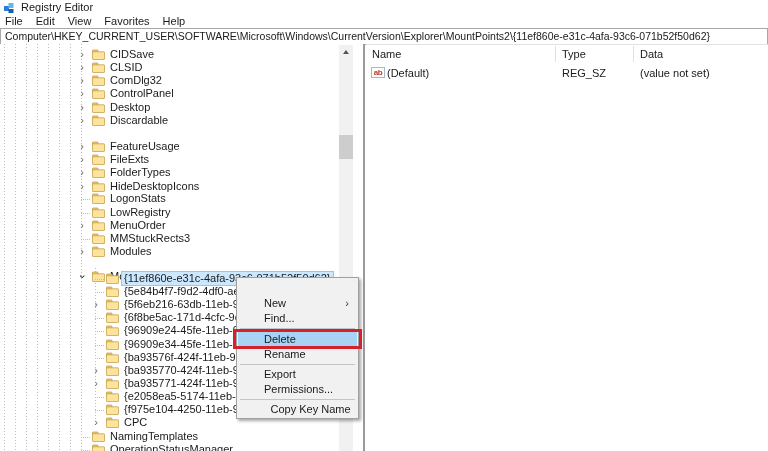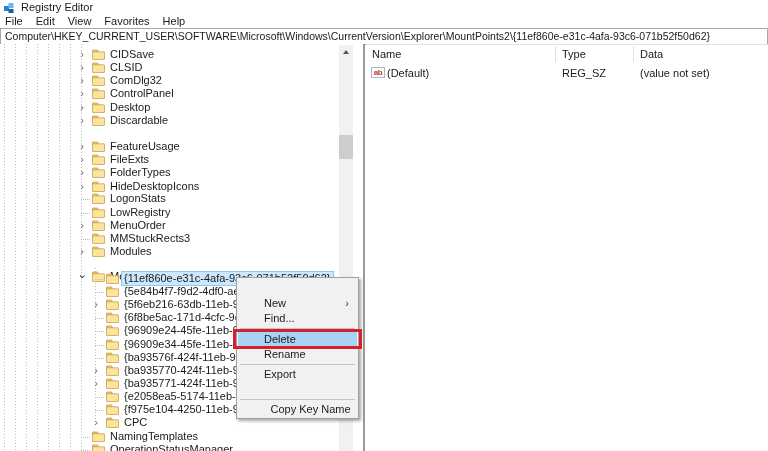--- a/index.html
+++ b/index.html
@@ -359,15 +359,16 @@
 
 <div class="ctxmenu">
     <div class="mi" style="top: 18.2px;">New<span class="subarrow">›</span></div>
     <div class="mi" style="top: 33.4px;">Find...</div>
     <div class="msep" style="top: 50.1px;"></div>
     <div class="mi hl" style="top: 53.6px;">Delete</div>
     <div class="annobox" style="top: 51.1px; height: 20px;"></div>
     <div class="mi" style="top: 68.8px;">Rename</div>
     <div class="msep" style="top: 85.5px;"></div>
     <div class="mi" style="top: 89px;">Export</div>
+    <div class="mi" style="top: 104.2px;">Permissions...</div>
     <div class="msep" style="top: 120.9px;"></div>
     <div class="mi" style="top: 124.4px; text-align: center;">Copy Key Name</div>
   </div>
 
 </body></html>

